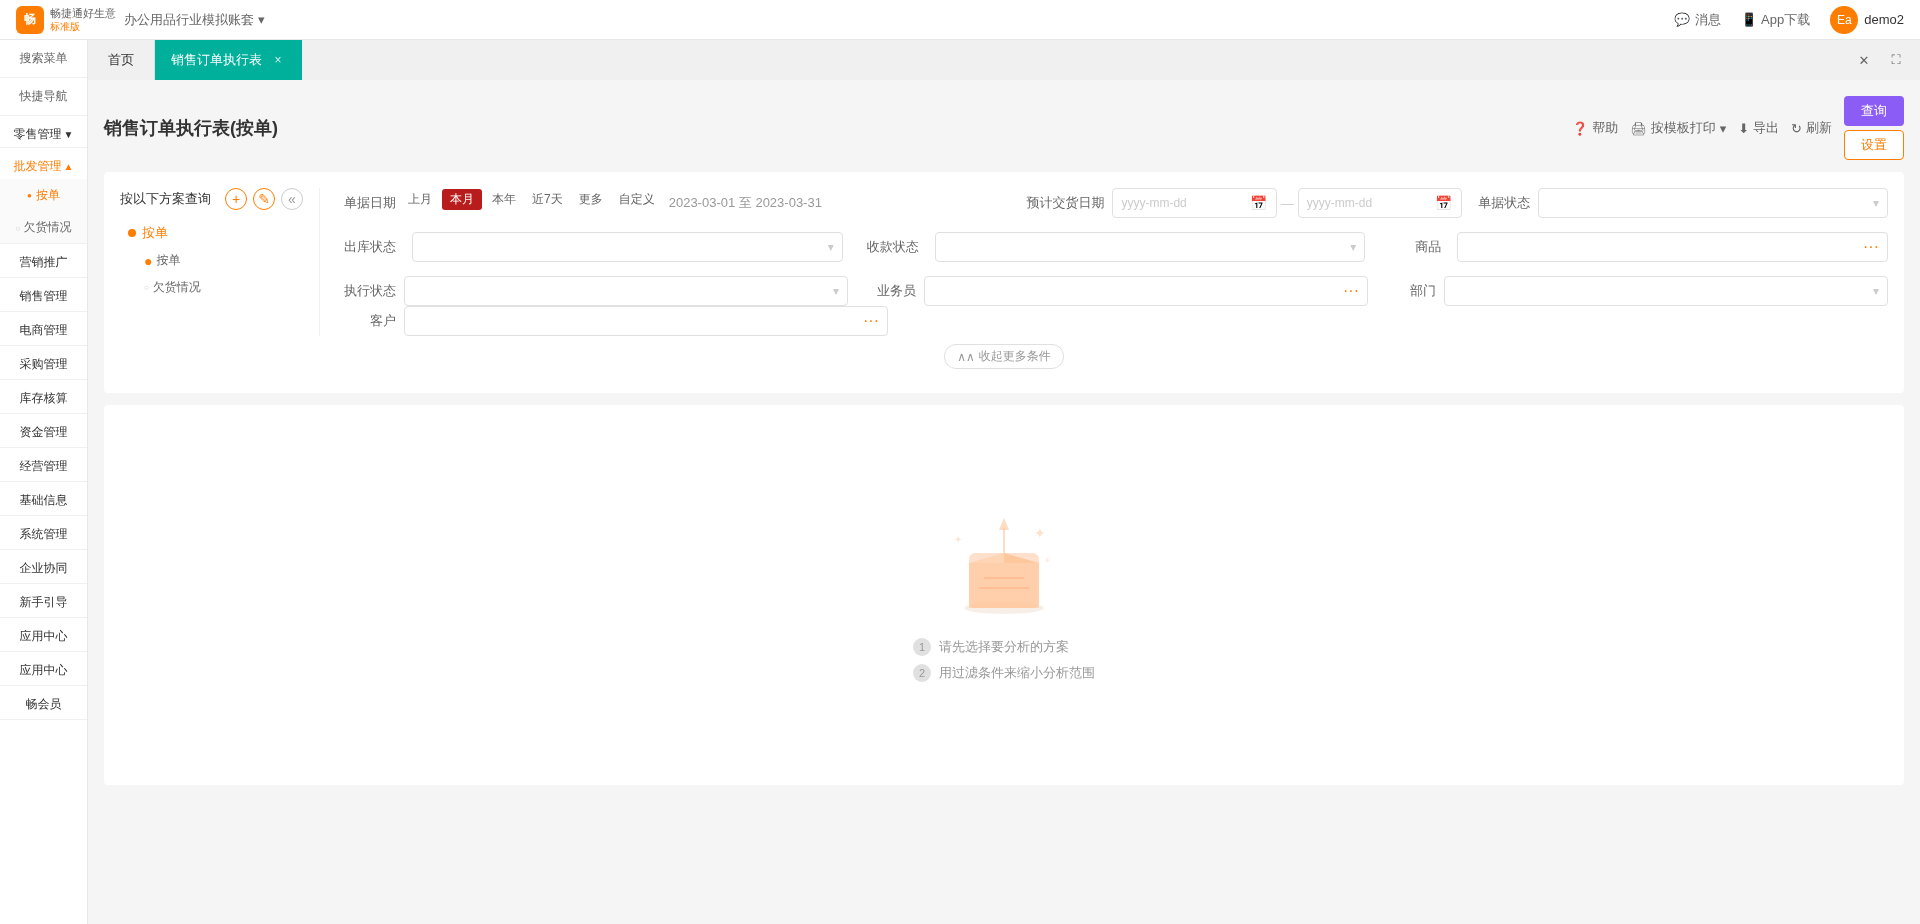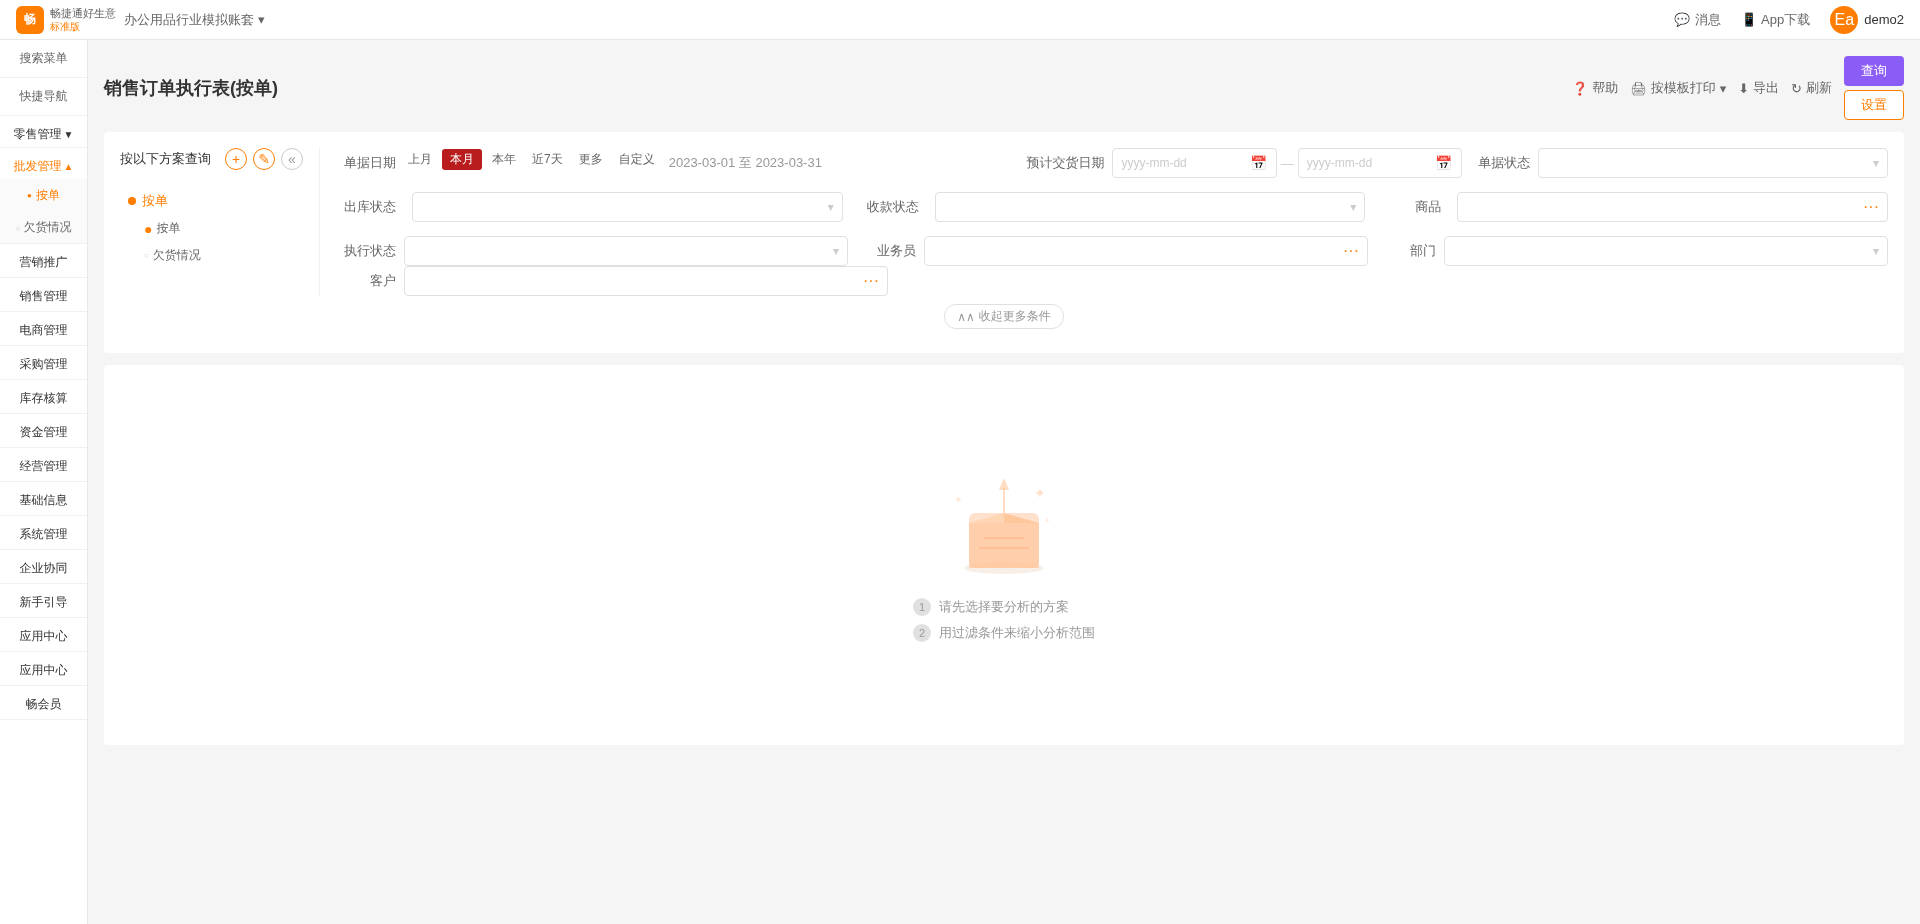--- a/index.html
+++ b/index.html
@@ -7,21 +7,21 @@
 
     
     .top-bar { height: 40px; background: #fff; display: flex; align-items: center; justify-content: space-between; padding: 0 16px; border-bottom: 1px solid #e8e8e8; flex-shrink: 0; }
     .top-bar-left { display: flex; align-items: center; gap: 8px; }
     .logo-area { display: flex; align-items: center; gap: 6px; }
     .logo-icon { width: 28px; height: 28px; background: #ff7d00; border-radius: 6px; display: flex; align-items: center; justify-content: center; color: #fff; font-size: 12px; font-weight: bold; }
     .logo-text { font-size: 11px; color: #666; line-height: 1.3; }
     .company-selector { display: flex; align-items: center; gap: 4px; color: #666; font-size: 13px; cursor: pointer; }
     .top-bar-right { display: flex; align-items: center; gap: 20px; }
     .top-bar-action { display: flex; align-items: center; gap: 4px; color: #666; font-size: 13px; cursor: pointer; }
-    .user-avatar { width: 28px; height: 28px; border-radius: 50%; background: #ff7d00; display: flex; align-items: center; justify-content: center; color: #fff; font-size: 16px; overflow: hidden; }
+    .user-avatar { width: 28px; height: 28px; border-radius: 50%; background: #ff7d00; display: flex; align-items: center; justify-content: center; color: #fff; font-size: 12px; overflow: hidden; }
     .user-name { font-size: 13px; color: #333; cursor: pointer; }
 
     
     .main-layout { display: flex; flex: 1; overflow: hidden; }
 
     
     .sidebar { width: 88px; background: #fff; border-right: 1px solid #e8e8e8; display: flex; flex-direction: column; overflow-y: auto; flex-shrink: 0; }
 
     
     .content-area { flex: 1; display: flex; flex-direction: column; overflow: hidden; }
@@ -41,21 +41,21 @@
     .page-header { display: flex; align-items: center; justify-content: space-between; margin-bottom: 12px; }
     .page-title { font-size: 18px; font-weight: 600; color: #333; }
     .page-header-actions { display: flex; align-items: center; gap: 12px; }
     .header-action-btn { display: flex; align-items: center; gap: 4px; color: #666; font-size: 13px; cursor: pointer; }
     .btn-primary { background: #8b5cf6; color: #fff; border: none; padding: 6px 16px; border-radius: 4px; font-size: 13px; cursor: pointer; height: 30px; }
     .btn-secondary { background: #fff; color: #ff7d00; border: 1px solid #ff7d00; padding: 5px 16px; border-radius: 4px; font-size: 13px; cursor: pointer; height: 30px; }
 
     
     .filter-panel { background: #fff; border-radius: 4px; padding: 16px; margin-bottom: 12px; }
     .filter-left-panel { width: 200px; border-right: 1px solid #f0f0f0; padding-right: 16px; flex-shrink: 0; }
-    .filter-left-title { font-size: 13px; color: #333; margin-bottom: 16px; display: flex; align-items: center; justify-content: space-between; text-align: right; }
+    .filter-left-title { font-size: 13px; color: #333; margin-bottom: 8px; display: flex; align-items: center; justify-content: space-between; text-align: right; }
     .filter-left-actions { display: flex; gap: 6px; }
     .filter-left-icon { width: 22px; height: 22px; border-radius: 50%; border: 1px solid #ff7d00; color: #ff7d00; display: flex; align-items: center; justify-content: center; font-size: 14px; cursor: pointer; }
     .filter-left-icon.collapse { color: #999; border-color: #ccc; }
     .schema-item { display: flex; align-items: center; gap: 6px; padding: 6px 8px; cursor: pointer; border-radius: 4px; }
     .schema-item.active { color: #ff7d00; }
     .schema-dot { width: 8px; height: 8px; border-radius: 50%; background: #ff7d00; }
     .schema-text { font-size: 13px; }
     .schema-sub { display: flex; flex-direction: column; gap: 2px; padding-left: 16px; }
     .schema-sub-item { display: flex; align-items: center; gap: 4px; padding: 4px 8px; cursor: pointer; color: #666; font-size: 12px; }
     .schema-sub-icon { color: #ff7d00; font-size: 14px; }
@@ -168,20 +168,35 @@
     <div class="sidebar-section">系统管理</div>
     <div class="sidebar-section">企业协同</div>
     <div class="sidebar-section">新手引导</div>
     <div class="sidebar-section">应用中心</div>
     <div class="sidebar-section">应用中心</div>
     <div class="sidebar-section">畅会员</div>
   </div>
 
   <div class="content-area">
 
+    <div class="tab-bar">
+      <div class="tab-home">首页</div>
+      <div class="tab-active">
+        <span>销售订单执行表</span>
+        <span class="tab-close">×</span>
+      </div>
+      <div class="tab-bar-actions">
+        <div class="tab-bar-btn">
+          <span>✕</span>
+        </div>
+        <div class="tab-bar-btn">
+          <span>⛶</span>
+        </div>
+      </div>
+    </div>
 
     <div class="page-content">
 
       <div class="page-header">
         <div class="page-title">销售订单执行表(按单)</div>
         <div class="page-header-actions">
           <div class="header-action-btn">
             <span>❓</span>
             <span>帮助</span>
           </div>

